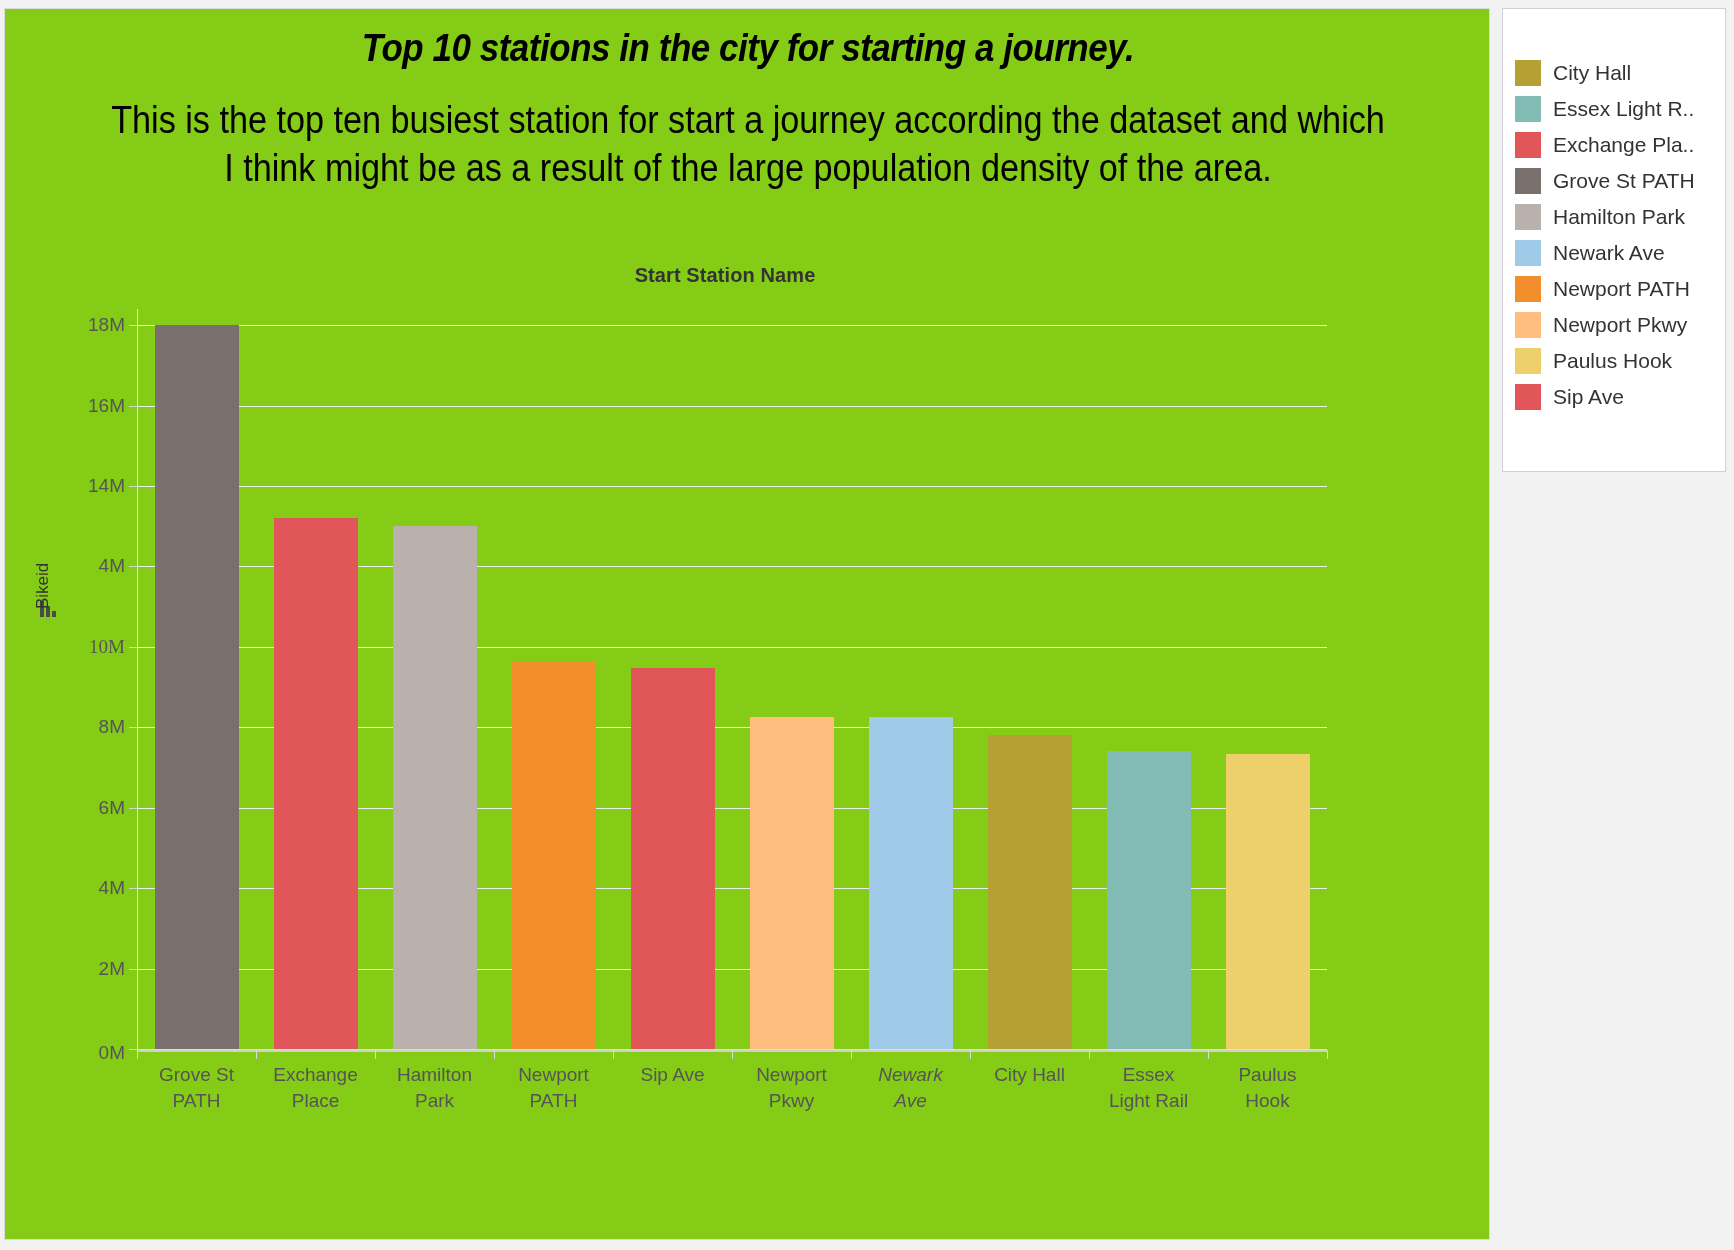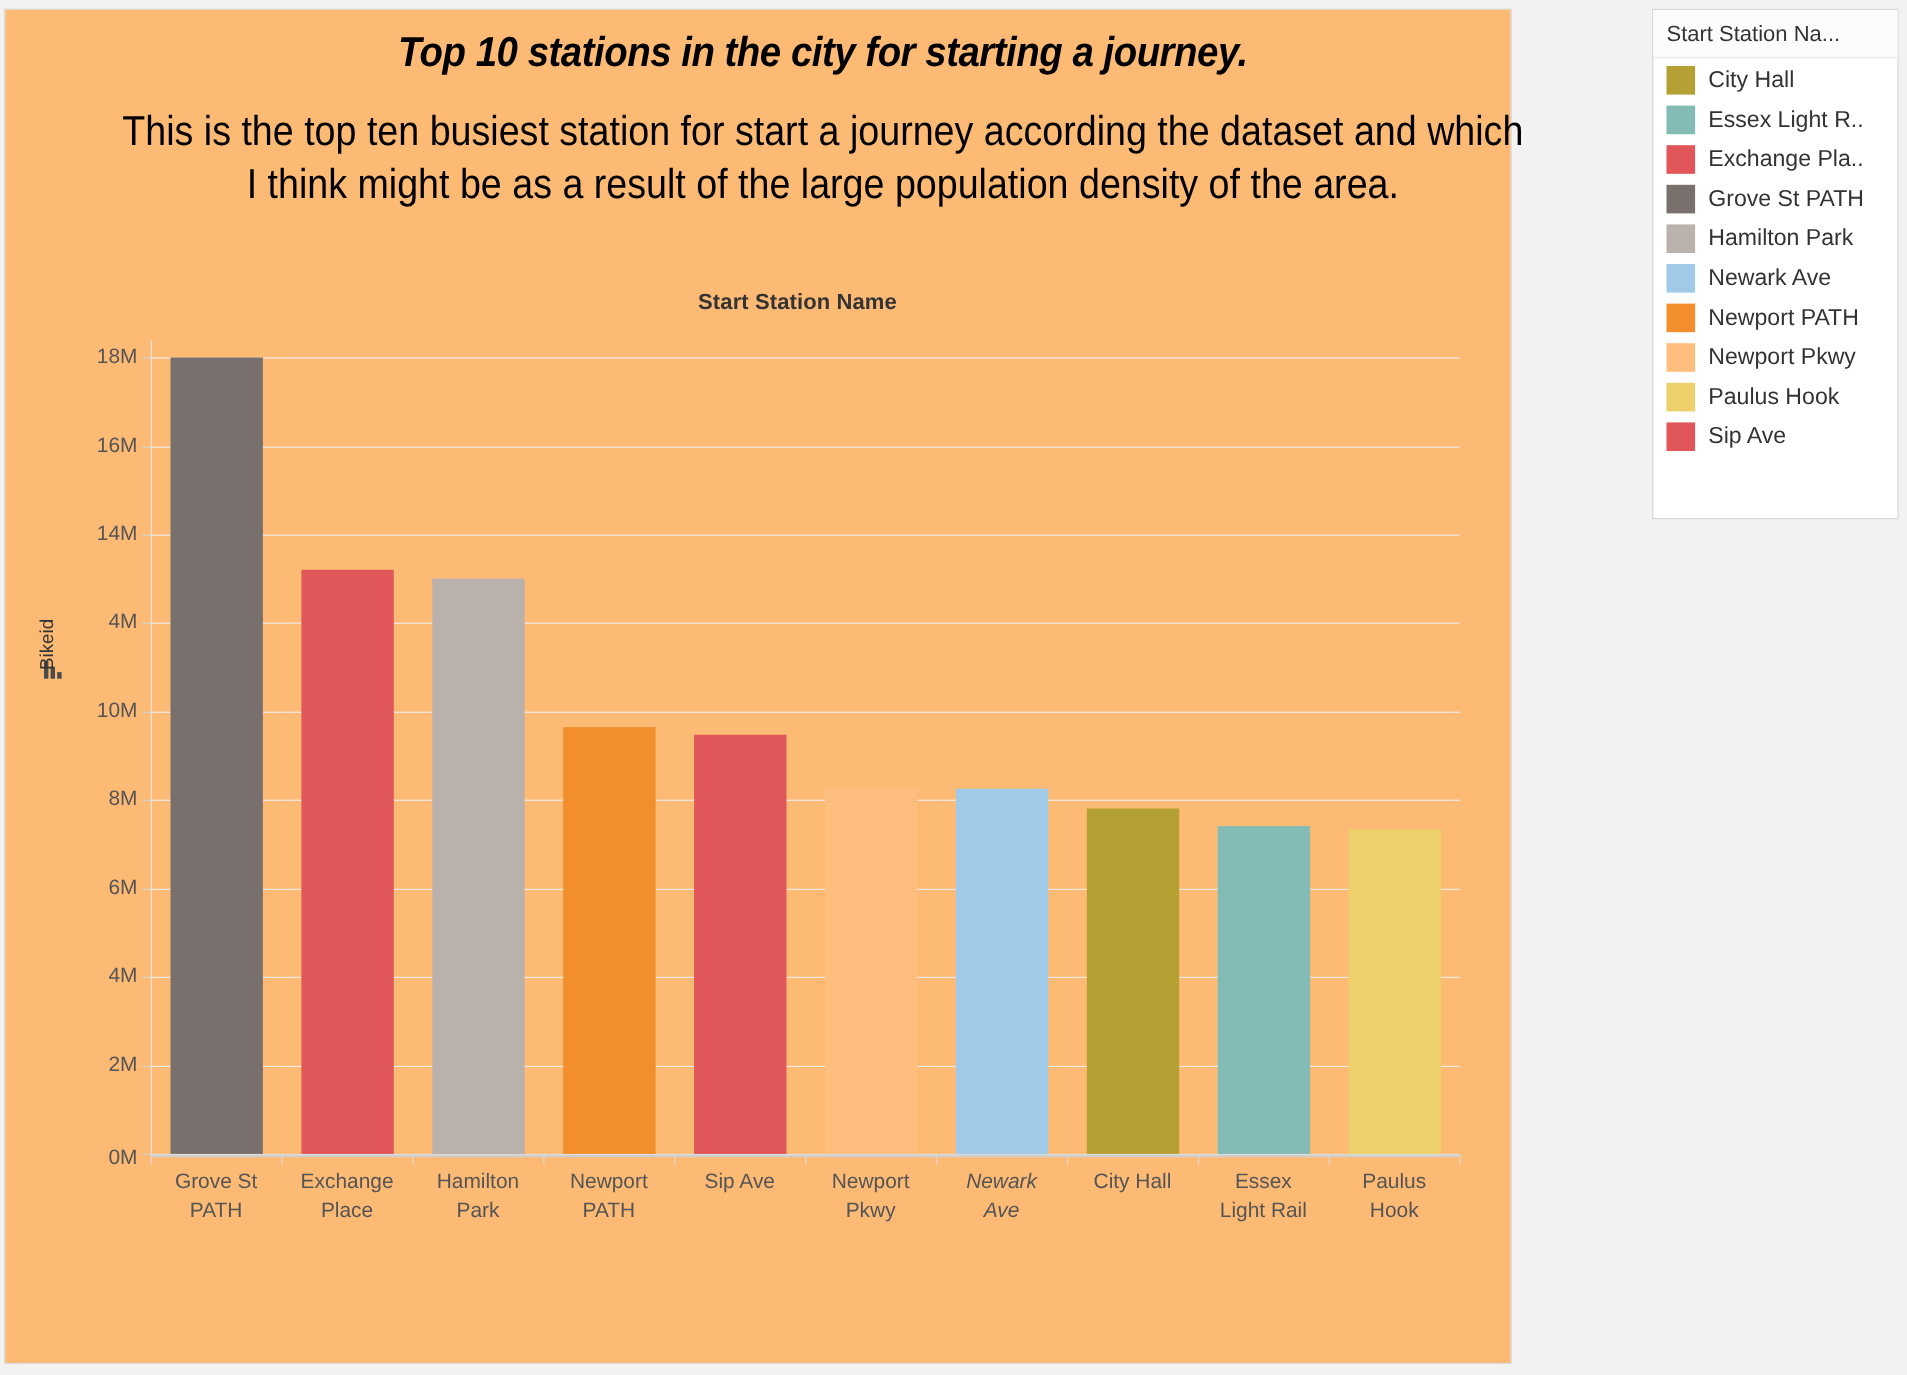--- a/index.html
+++ b/index.html
@@ -6,22 +6,22 @@
   body{
     width:1734px;height:1250px;
     background:#f2f2f2;
     font-family:"Liberation Sans", sans-serif;
     overflow:hidden;
   }
   .page{position:relative;width:1734px;height:1250px;}
 
   
   .sheet{
-    position:absolute;left:4px;top:8px;width:1370px;height:1232px;
-    background:#fdba74;
+    position:absolute;left:4px;top:8px;width:1486px;height:1232px;
+    background:#84cc16;
     border:1px solid #dcdcdc;
     box-sizing:border-box;
   }
 
   .title{
     position:absolute;left:0;top:18px;width:1486px;
     text-align:center;
     font-size:38px;font-weight:bold;font-style:italic;
     color:#000;
     font-stretch:condensed;
@@ -149,21 +149,21 @@
       </div>
       <div class="axis-label">Bikeid</div>
 
       <div class="yaxis-line"></div>
       <div class="ylabels" id="ylabels">
           <div class="ytick" style="top: 744px;">0M</div>
           <div class="ytick" style="top: 659.565px;">2M</div>
           <div class="ytick" style="top: 579.13px;">4M</div>
           <div class="ytick" style="top: 498.696px;">6M</div>
           <div class="ytick" style="top: 418.261px;">8M</div>
-          <div class="ytick" style="top: 337.826px;">10M</div>
+          <div class="ytick" style="top: 337.826px; font-family: Liberation Serif, serif;">10M</div>
           <div class="ytick" style="top: 257.391px;">4M</div>
           <div class="ytick" style="top: 176.957px;">14M</div>
           <div class="ytick" style="top: 96.5217px;">16M</div>
           <div class="ytick" style="top: 16.087px;">18M</div>
         </div>
       <div class="grid" id="grid">
           <div class="gline zero" style="top: 740px;"></div>
           <div class="ytickmark" style="top: 740px;"></div>
           <div class="gline" style="top: 659.565px;"></div>
           <div class="ytickmark" style="top: 659.565px;"></div>
@@ -269,21 +269,20 @@
           </div>
           <div class="xlabel" style="left: 1071px; width: 119px;">
             <div>Paulus</div>
             <div>Hook</div>
           </div>
         </div>
     </div>
   </div>
 
   <div class="legend">
-    <div class="legend-title">Start Station Na...</div>
     <div class="legend-items" id="legend-items">
         <div class="legend-item">
           <span class="swatch" style="background: rgb(181, 160, 51);"></span>
           <span class="legend-label">City Hall</span>
         </div>
         <div class="legend-item">
           <span class="swatch" style="background: rgb(130, 188, 180);"></span>
           <span class="legend-label">Essex Light R..</span>
         </div>
         <div class="legend-item">

